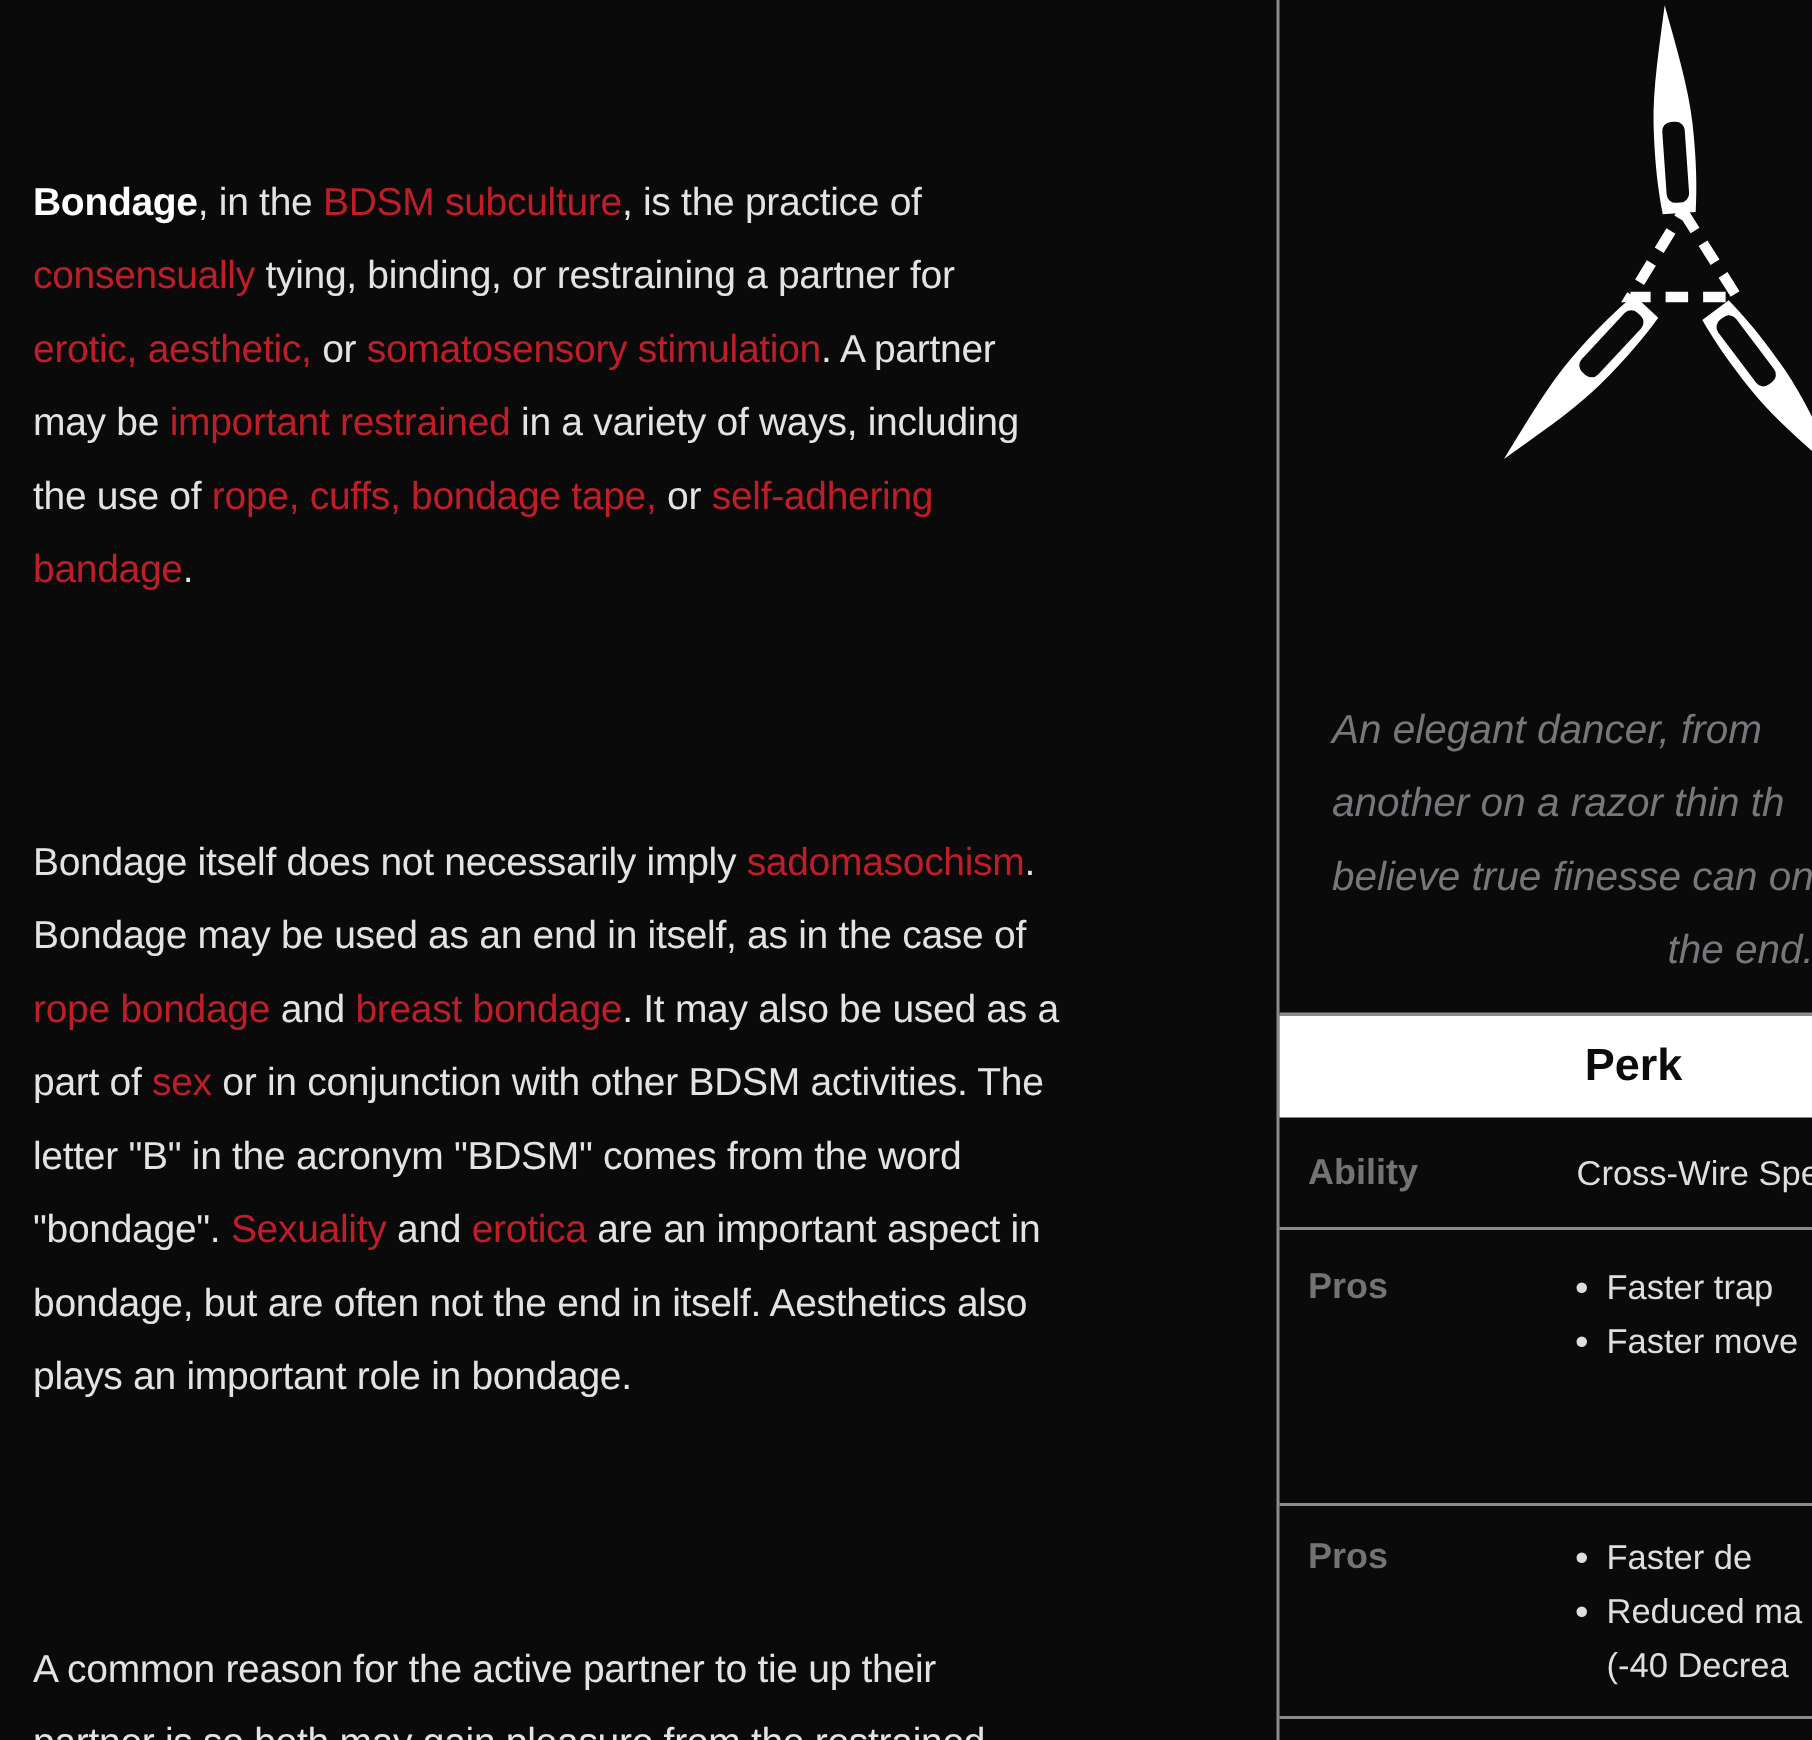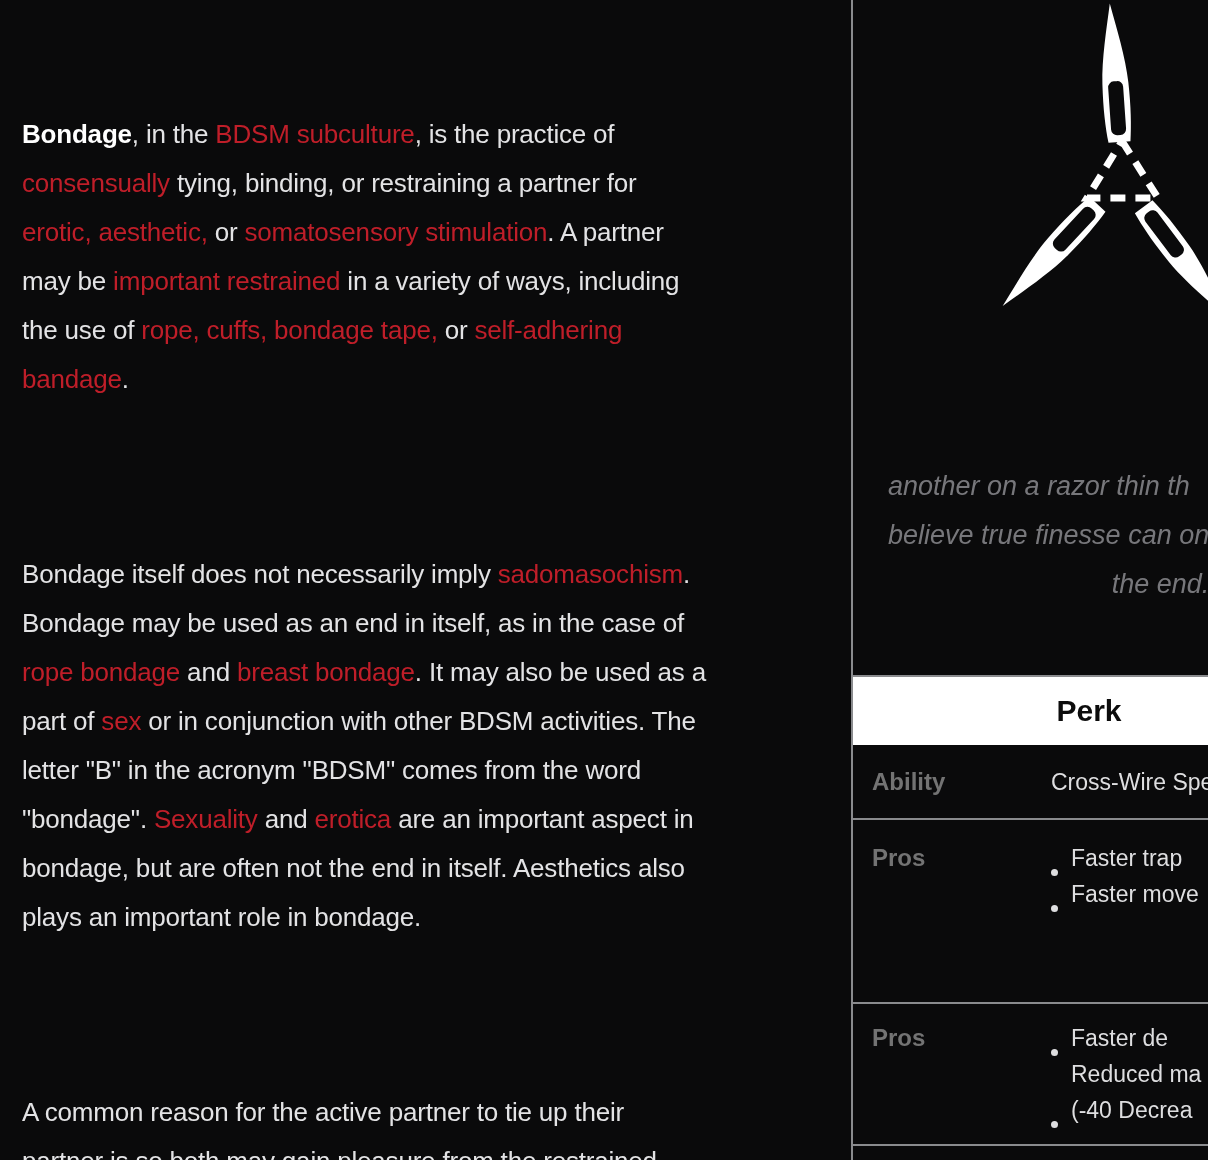--- a/index.html
+++ b/index.html
@@ -35,21 +35,21 @@
     position:absolute;left:853px;top:677px;width:472px;height:68px;
     background:#ffffff;color:#0c0c0c;
     font-weight:700;font-size:30px;
     display:flex;align-items:center;justify-content:center;
   }
   .hr{position:absolute;left:853px;width:472px;height:2px;background:#8a8b8e;}
   .row{position:absolute;left:853px;width:472px;color:#dedee0;}
   .row .label{position:absolute;left:19px;font-weight:700;color:#737373;font-size:24px;line-height:36px;white-space:pre;text-align:center;}
   .row .value{position:absolute;left:198px;font-size:23px;line-height:36px;white-space:pre;color:#dedee0;}
   .bullets{position:absolute;left:198px;}
-  .bullet{display:flex;align-items:flex-end;}
+  .bullet{display:flex;}
   .dot{flex:0 0 auto;width:7px;height:7px;border-radius:50%;background:#dedee0;margin:15px 13px 0 0;}
   .btext{font-size:23px;line-height:36px;white-space:pre-line;color:#dedee0;}
 </style>
 </head>
 <body>
 
 <div class="article">
   <p><span class="b">Bondage</span><span>, in the </span><span class="link">BDSM subculture</span><span>, is the practice of
 </span><span class="link">consensually</span><span> tying, binding, or restraining a partner for
 </span><span class="link">erotic,</span><span> </span><span class="link">aesthetic,</span><span> or </span><span class="link">somatosensory stimulation</span><span>. A partner
@@ -89,21 +89,21 @@
     <path d="M0,-175 C5,-150 12,-120 13,-95 C14,-70 13,-52 11,-36 L-11,-36 C-13,-52 -14,-70 -13,-95 C-12,-120 -5,-150 0,-175 Z" fill="#ffffff"></path>
     <rect x="-7.5" y="-97" width="15" height="54" rx="6" fill="#0a0a0b"></rect>
   </g>
 
   <g transform="rotate(223)">
     <path d="M0,-175 C5,-150 12,-120 13,-95 C14,-70 13,-52 11,-36 L-11,-36 C-13,-52 -14,-70 -13,-95 C-12,-120 -5,-150 0,-175 Z" fill="#ffffff"></path>
     <rect x="-7.5" y="-97" width="15" height="54" rx="6" fill="#0a0a0b"></rect>
   </g>
 </svg>
 
-<div class="caption"><div>another on a razor thin th</div><div>believe true finesse can on</div><div>the end.</div></div>
+<div class="caption"><div>An elegant dancer, from</div><div>another on a razor thin th</div><div>believe true finesse can on</div><div>the end.</div></div>
 
 <div class="perk-header">
   <span>Perk</span>
 </div>
 
 <div class="hr" style="top:675px"></div>
 <div class="hr" style="top:818px"></div>
 <div class="hr" style="top:1002px"></div>
 <div class="hr" style="top:1144px"></div>
 

